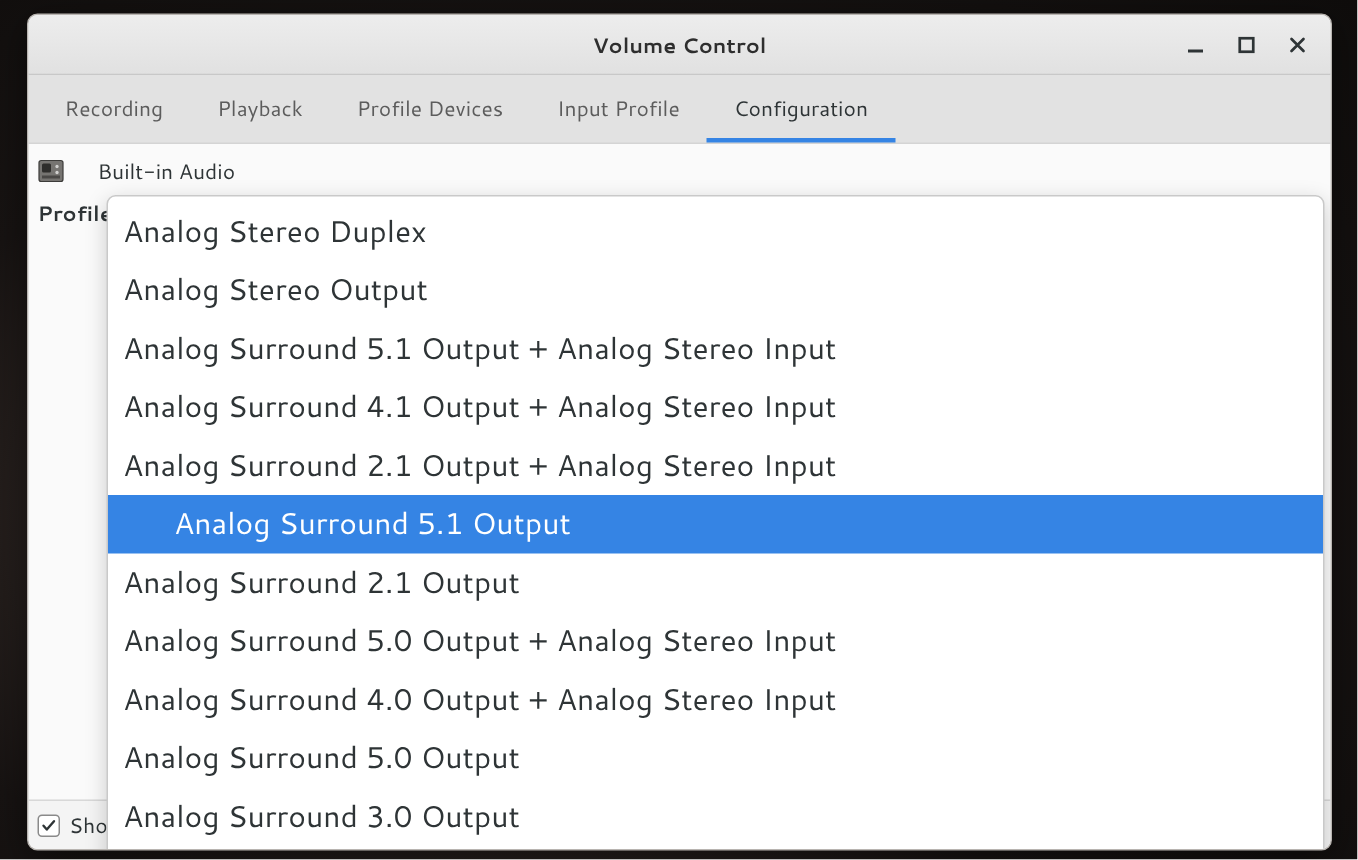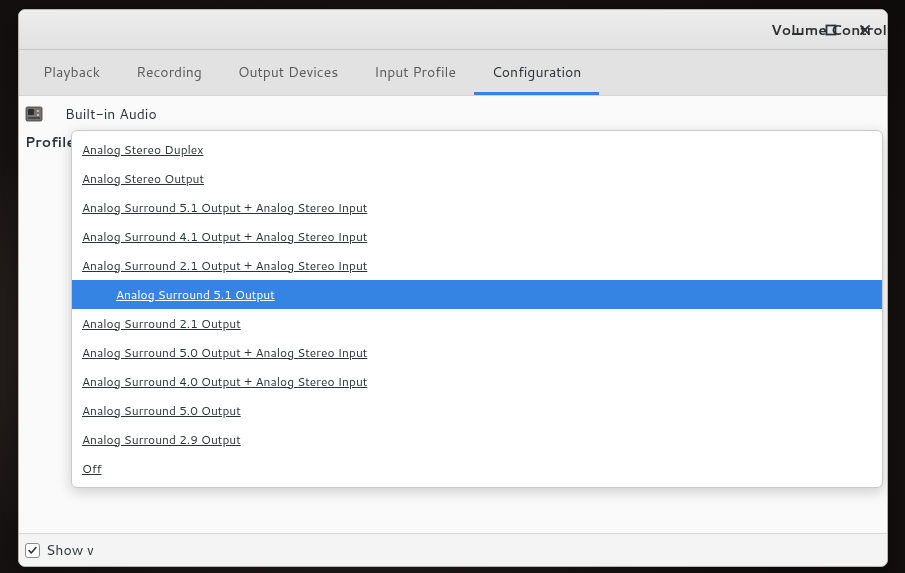--- a/index.html
+++ b/index.html
@@ -54,21 +54,21 @@
       background: linear-gradient(#ededed, #e1e1e1);
       border-bottom: 1px solid var(--titlebar-border);
       display: flex;
       align-items: center;
       position: relative;
       z-index: 1;
     }
     .titlebar-title {
       position: absolute;
       left: 0; right: 0;
-      text-align: right;
+      text-align: center;
       font-weight: 700;
       font-size: 14px;
       pointer-events: none;
       color: #2e2e2e;
     }
     .titlebar-buttons {
       margin-left: auto;
       display: flex;
       gap: 14px;
       padding-right: 12px;
@@ -131,25 +131,24 @@
       width: 812px;
       background: var(--dropdown-bg);
       border: 1px solid var(--dropdown-border);
       border-radius: 6px;
       box-shadow: 0 4px 14px rgba(0,0,0,0.18);
       padding: 4px 0;
       z-index: 20;
     }
     .dropdown-item {
       padding: 7px 10px;
-      font-size: 12px;
+      font-size: 20px;
       color: var(--text);
       cursor: pointer;
       line-height: 1.25;
-      text-decoration: underline;
     }
     .dropdown-item.selected {
       background: var(--highlight-bg);
       color: var(--highlight-text);
       padding-left: 44px;
     }
     .footer {
       border-top: 1px solid #d8d8d8;
       padding: 6px 6px;
       display: flex;
@@ -189,23 +188,23 @@
         </div>
         <div class="tbtn" title="Close">
           <svg width="12" height="12" viewBox="0 0 12 12">
               <path d="M2 2 L10 10 M10 2 L2 10" stroke="#2e3436" stroke-width="1.8" stroke-linecap="round"></path>
             </svg>
         </div>
       </div>
     </div>
 
     <div class="tabbar">
+      <div class="tab">Recording</div>
       <div class="tab">Playback</div>
-      <div class="tab">Recording</div>
-      <div class="tab">Output Devices</div>
+      <div class="tab">Profile Devices</div>
       <div class="tab">Input Profile</div>
       <div class="tab active">Configuration</div>
     </div>
 
     <div class="content">
       <div class="device-row">
         <span class="device-icon">
           <svg width="18" height="16" viewBox="0 0 18 16">
             <rect x="1" y="1" width="16" height="14" rx="1.5" fill="#767471" stroke="#3c3b39" stroke-width="0.8"></rect>
             <rect x="3" y="3" width="6" height="6" rx="1" fill="#2e2d2b"></rect>
@@ -225,21 +224,21 @@
           <div class="dropdown-item">Analog Stereo Duplex</div>
           <div class="dropdown-item">Analog Stereo Output</div>
           <div class="dropdown-item">Analog Surround 5.1 Output + Analog Stereo Input</div>
           <div class="dropdown-item">Analog Surround 4.1 Output + Analog Stereo Input</div>
           <div class="dropdown-item">Analog Surround 2.1 Output + Analog Stereo Input</div>
           <div class="dropdown-item selected">Analog Surround 5.1 Output</div>
           <div class="dropdown-item">Analog Surround 2.1 Output</div>
           <div class="dropdown-item">Analog Surround 5.0 Output + Analog Stereo Input</div>
           <div class="dropdown-item">Analog Surround 4.0 Output + Analog Stereo Input</div>
           <div class="dropdown-item">Analog Surround 5.0 Output</div>
-          <div class="dropdown-item">Analog Surround 2.9 Output</div>
+          <div class="dropdown-item">Analog Surround 3.0 Output</div>
           <div class="dropdown-item">Off</div>
         </div>
     </div>
 
     <div class="footer">
       <span class="checkbox">
         <svg width="11" height="11" viewBox="0 0 11 11">
             <path d="M2 5.5 L4.2 8 L9 2.5" fill="none" stroke="#2e3436" stroke-width="1.6" stroke-linecap="round" stroke-linejoin="round"></path>
           </svg>
       </span>

